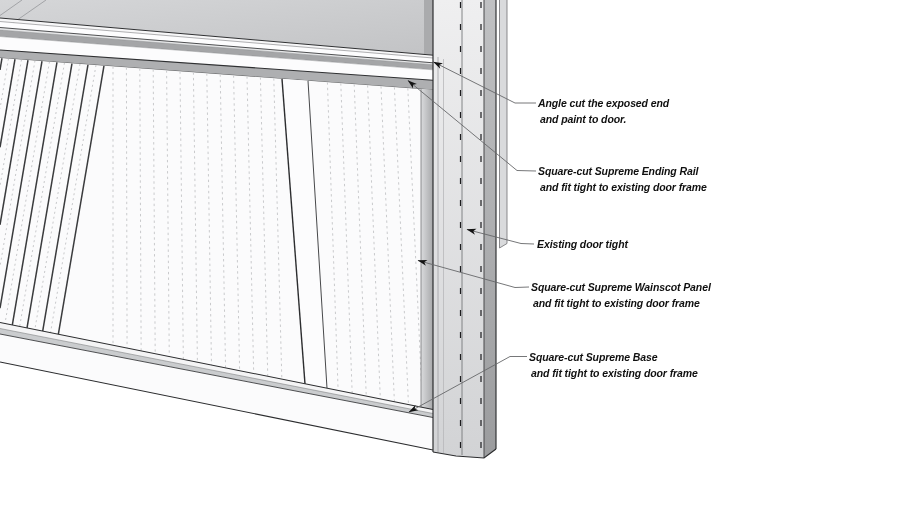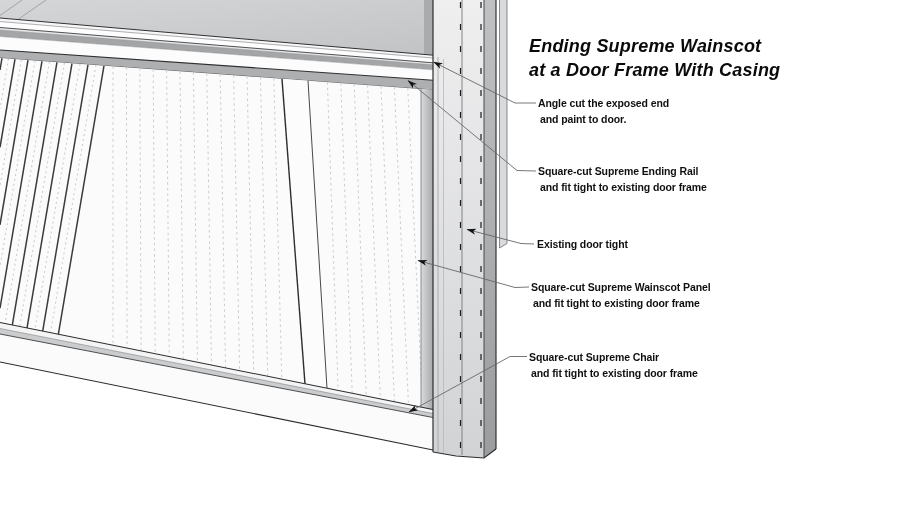--- a/index.html
+++ b/index.html
@@ -3,21 +3,21 @@
 <meta charset="utf-8">
 <style>
   html,body{margin:0;padding:0;background:#fff;}
   .stage{position:relative;width:910px;height:512px;background:#fff;overflow:hidden;
          font-family:"Liberation Sans",sans-serif;}
   .stage svg{position:absolute;left:0;top:0;}
   .title{position:absolute;left:529px;top:34px;color:#0a0a0a;
          font:italic 700 18px/24px "Liberation Sans",sans-serif;letter-spacing:.2px;}
   .ann{position:absolute;color:#101010;font:700 10.5px/16px "Liberation Sans",sans-serif;
        letter-spacing:-.1px;white-space:nowrap;}
-  .ann .l1,.ann .l2{display:block;}
+  .ann .l1,.ann .l2{display:block;font-style:italic;}
   .ann .l2{padding-left:2px;}
 </style>
 </head>
 <body>
 
 <div class="stage">
 
   <svg width="910" height="512" viewBox="0 0 910 512">
     <defs>
       <linearGradient id="gradWall" x1="0" y1="0" x2="1" y2="1">
@@ -155,37 +155,33 @@
 
     <g stroke="#67686a" stroke-width="0.9" fill="none">
       <polyline points="536,103 515,103 433.5,62" marker-end="url(#arw)"></polyline>
       <polyline points="536,171 517,170.5 408,80.5" marker-end="url(#arw)"></polyline>
       <polyline points="534,244 521,243.5 467,229.5" marker-end="url(#arw)"></polyline>
       <polyline points="529,287 515,287.5 418,260.5" marker-end="url(#arw)"></polyline>
       <polyline points="527,356.5 510,356.5 409,412" marker-end="url(#arw)"></polyline>
     </g>
   </svg>
 
-  <div class="title">
-    <div>Ending Supreme Wainscot</div>
-    <div>at a Door Frame With Casing</div>
-  </div>
 
   <div class="ann" style="left:538px;top:95px">
     <span class="l1">Angle cut the exposed end</span>
     <span class="l2">and paint to door.</span>
   </div>
   <div class="ann" style="left:538px;top:163px">
     <span class="l1">Square-cut Supreme Ending Rail</span>
     <span class="l2">and fit tight to existing door frame</span>
   </div>
   <div class="ann" style="left:537px;top:236px">
     <span class="l1">Existing door tight</span>
   </div>
   <div class="ann" style="left:531px;top:279px">
     <span class="l1">Square-cut Supreme Wainscot Panel</span>
     <span class="l2">and fit tight to existing door frame</span>
   </div>
   <div class="ann" style="left:529px;top:349px">
-    <span class="l1">Square-cut Supreme Chair</span>
+    <span class="l1">Square-cut Supreme Base</span>
     <span class="l2">and fit tight to existing door frame</span>
   </div>
 </div>
 
 </body></html>

